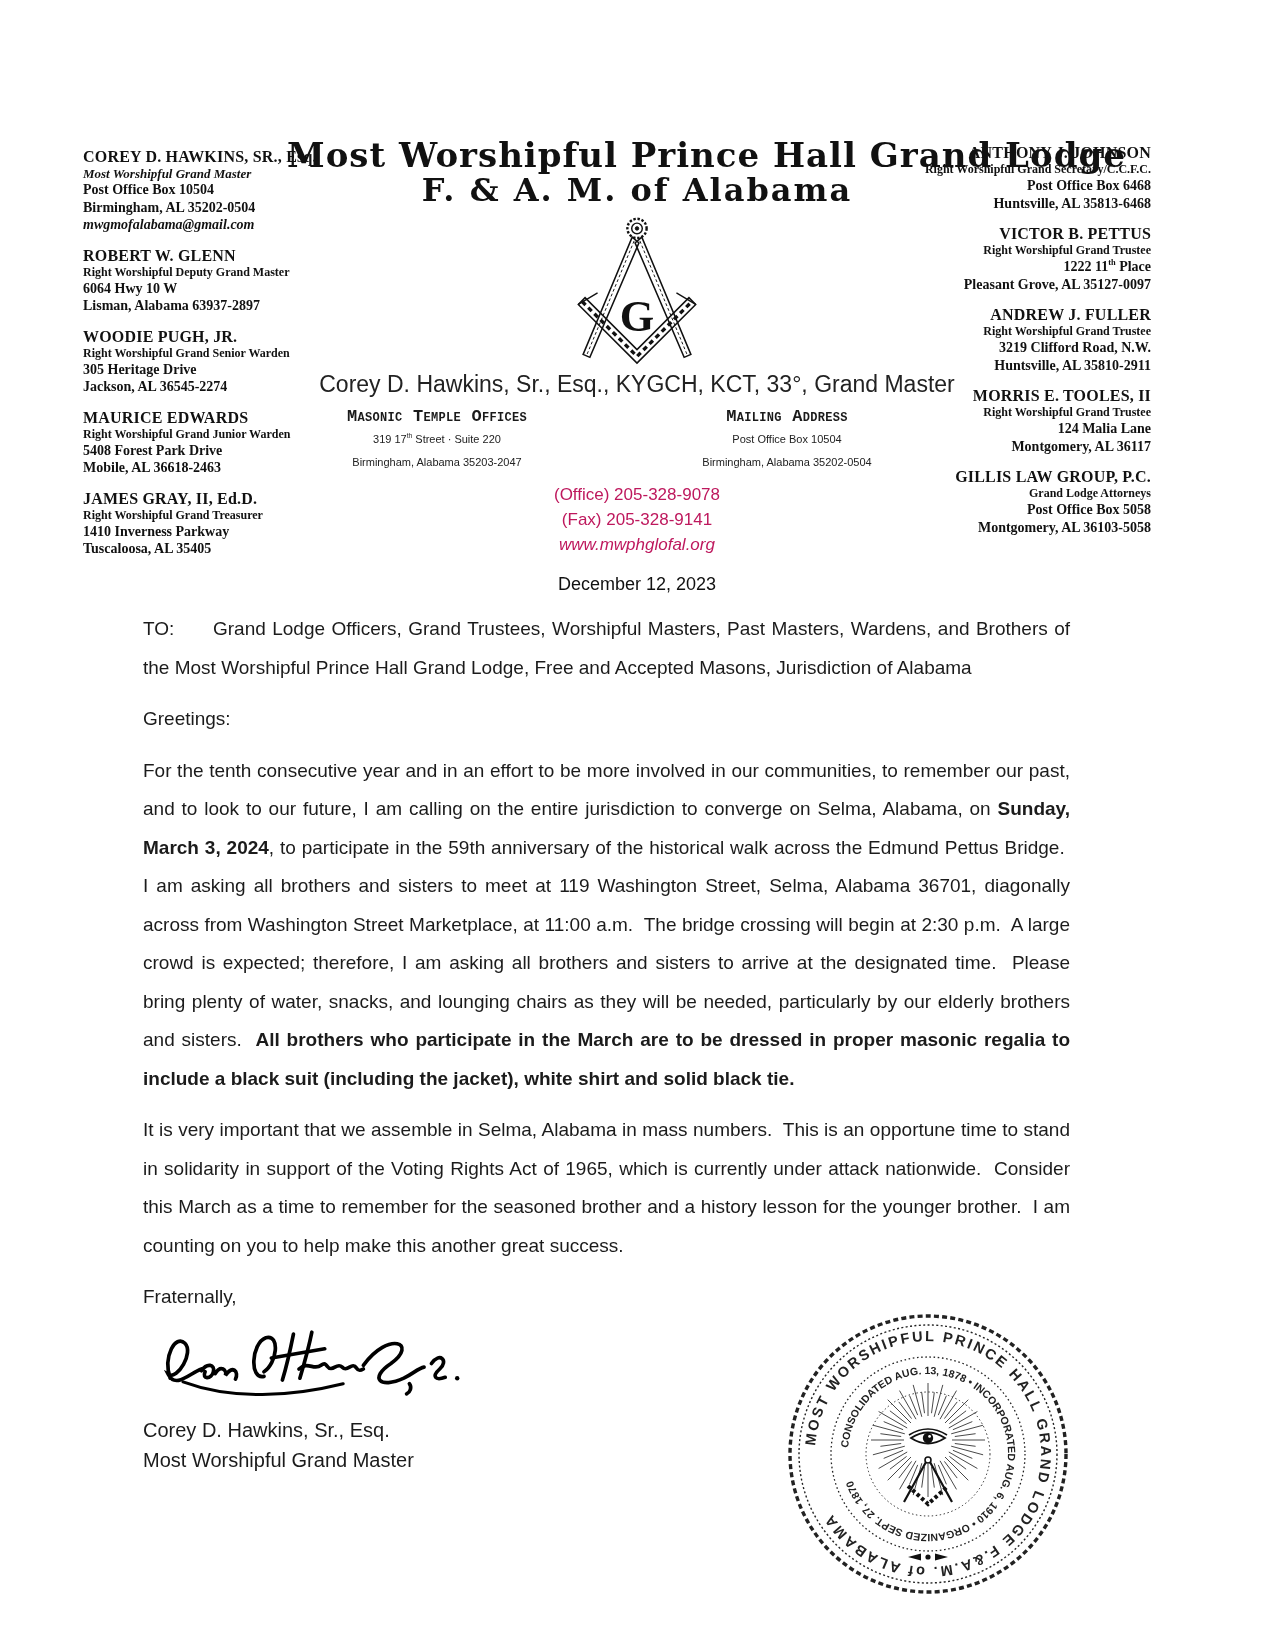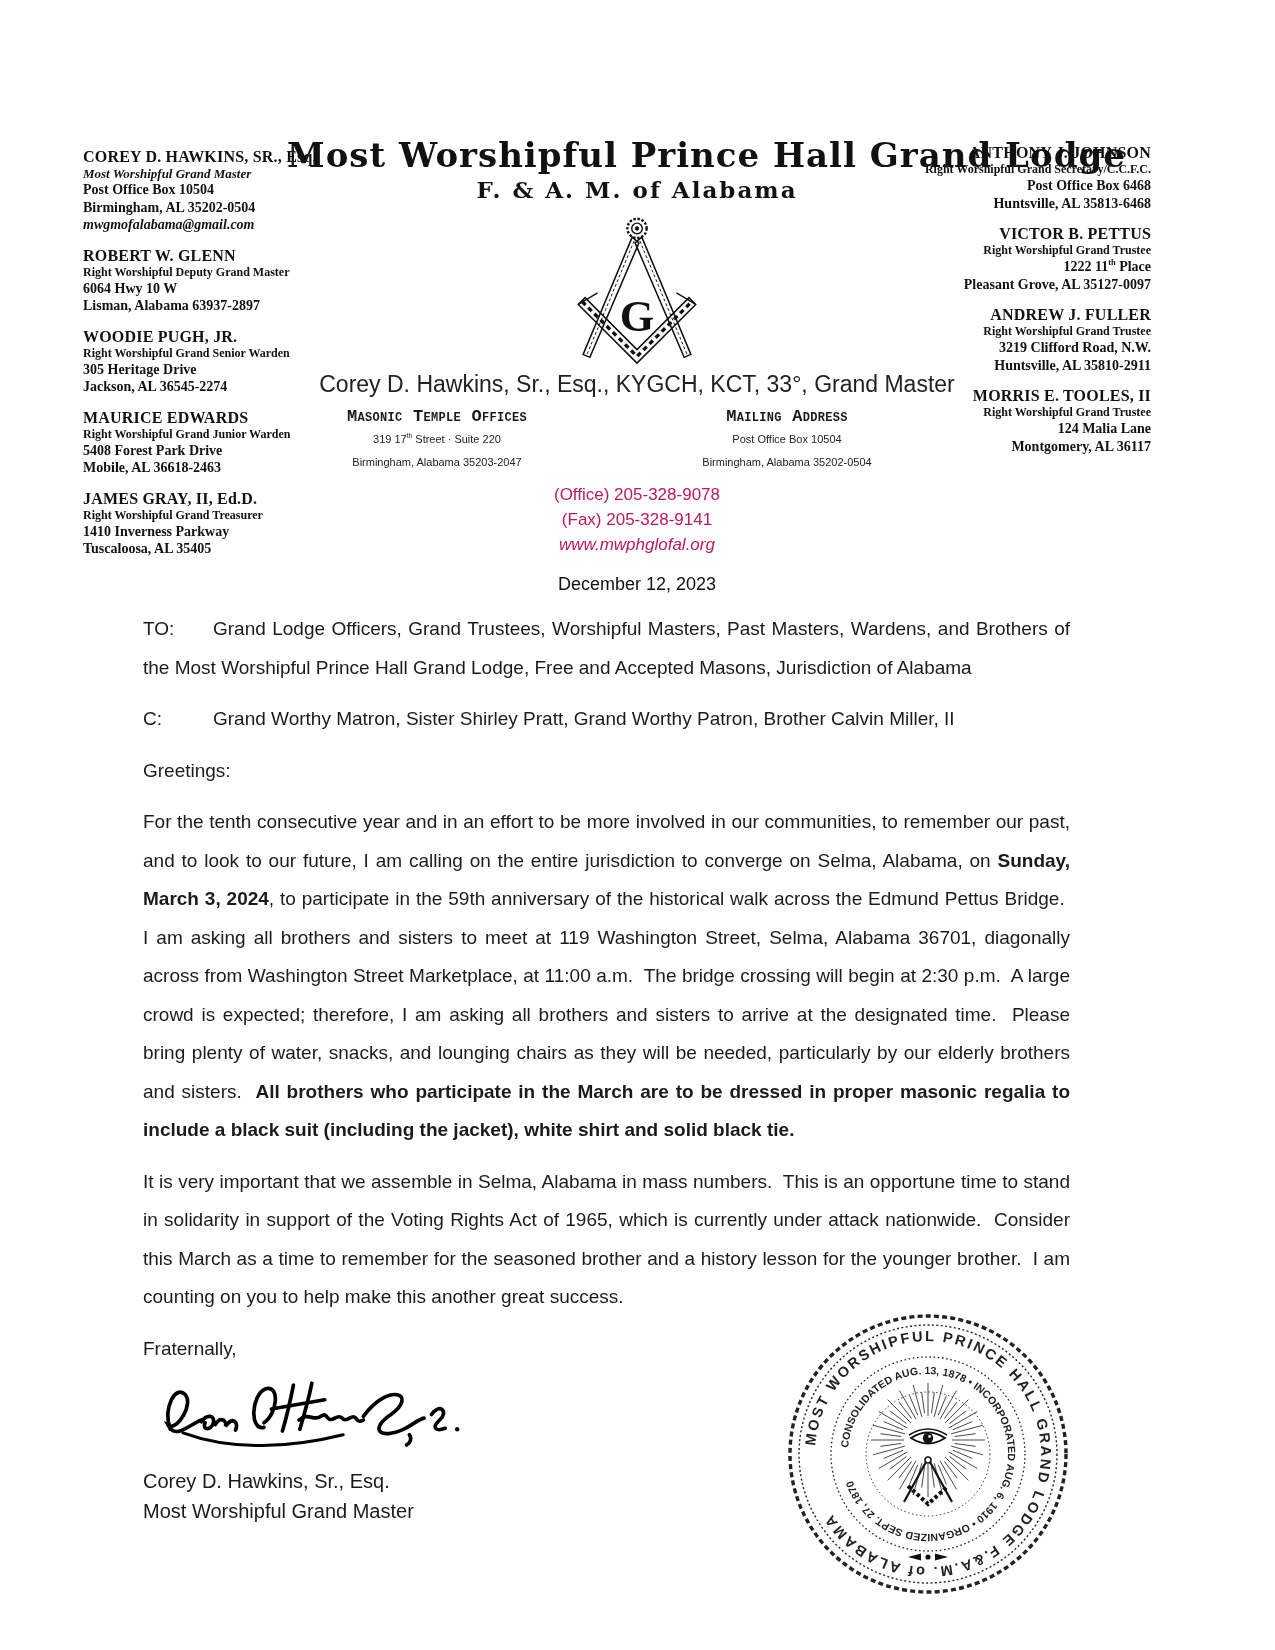--- a/index.html
+++ b/index.html
@@ -25,21 +25,21 @@
   sup { font-size:60%; vertical-align:super; line-height:0; }
 
   
   .center-col { position:absolute; left:287px; top:138px; width:700px; text-align:center; }
   .lodge-title-1 {
     font-family:"DejaVu Serif", serif; font-weight:bold;
     font-size:34px; line-height:34px; letter-spacing:1px; white-space:nowrap;
   }
   .lodge-title-2 {
     font-family:"DejaVu Serif", serif; font-weight:bold;
-    font-size:23px; line-height:32px; letter-spacing:2px; margin-top:2px;
+    font-size:32px; line-height:32px; letter-spacing:2px; margin-top:2px;
   }
   .emblem-wrap { margin:8px auto 4px auto; width:150px; height:152px; }
   .gm-line { font-family:Liberation Sans, sans-serif; font-size:23px; line-height:28px; color:#222; white-space:nowrap; }
   .addr-row { display:flex; margin-top:8px; }
   .addr-left  { width:300px; text-align:center; }
   .addr-right { flex:1; text-align:center; }
   .addr-head {
     font-family:Liberation Mono, monospace; font-weight:bold; font-size:17px; line-height:22px;
     font-variant: small-caps; letter-spacing:.3px; color:#1a1a1a;
   }
@@ -123,20 +123,26 @@
         <div class="o-title">Right Worshipful Grand Trustee</div>
         <div class="o-line">3219 Clifford Road, N.W.</div>
         <div class="o-line">Huntsville, AL 35810-2911</div>
       </div>
       <div class="officer">
         <div class="o-name">MORRIS E. TOOLES, II</div>
         <div class="o-title">Right Worshipful Grand Trustee</div>
         <div class="o-line">124 Malia Lane</div>
         <div class="o-line">Montgomery, AL 36117</div>
       </div>
+      <div class="officer">
+        <div class="o-name">GILLIS LAW GROUP, P.C.</div>
+        <div class="o-title">Grand Lodge Attorneys</div>
+        <div class="o-line">Post Office Box 5058</div>
+        <div class="o-line">Montgomery, AL 36103-5058</div>
+      </div>
     </div>
 
   <div class="center-col">
     <div class="lodge-title-1">Most Worshipful Prince Hall Grand Lodge</div>
     <div class="lodge-title-2">F. &amp; A. M. of Alabama</div>
 
     <div class="emblem-wrap">
       <svg width="150" height="152" viewBox="0 0 150 158" xmlns="http://www.w3.org/2000/svg">
         <g fill="none" stroke="#111">
 
@@ -178,21 +184,20 @@
       <div class="contact-line">(Fax) 205-328-9141</div>
       <div class="contact-line web">www.mwphglofal.org</div>
     </div>
 
     <div class="date-line">December 12, 2023</div>
   </div>
 
   <div class="body-block">
     <p><span class="lbl">TO:</span><span>Grand Lodge Officers, Grand Trustees, Worshipful Masters, Past Masters, Wardens, and Brothers of the Most Worshipful Prince Hall Grand Lodge, Free and Accepted Masons, Jurisdiction of Alabama</span></p>
 
-    <p><span class="lbl">C:</span><span>Grand Worthy Matron, Sister Shirley Pratt, Grand Worthy Patron, Brother Calvin Miller, II</span></p>
 
     <p>Greetings:</p>
 
     <p><span>For the tenth consecutive year and in an effort to be more involved in our communities, to remember our past, and to look to our future, I am calling on the entire jurisdiction to converge on Selma, Alabama, on </span><span class="b">Sunday, March 3, 2024</span><span>, to participate in the 59th anniversary of the historical walk across the Edmund Pettus Bridge.&nbsp; I am asking all brothers and sisters to meet at 119 Washington Street, Selma, Alabama 36701, diagonally across from Washington Street Marketplace, at 11:00 a.m.&nbsp; The bridge crossing will begin at 2:30 p.m.&nbsp; A large crowd is expected; therefore, I am asking all brothers and sisters to arrive at the designated time.&nbsp; Please bring plenty of water, snacks, and lounging chairs as they will be needed, particularly by our elderly brothers and sisters.&nbsp; </span><span class="b">All brothers who participate in the March are to be dressed in proper masonic regalia to include a black suit (including the jacket), white shirt and solid black tie.</span></p>
 
     <p>It is very important that we assemble in Selma, Alabama in mass numbers.&nbsp; This is an opportune time to stand in solidarity in support of the Voting Rights Act of 1965, which is currently under attack nationwide.&nbsp; Consider this March as a time to remember for the seasoned brother and a history lesson for the younger brother.&nbsp; I am counting on you to help make this another great success.</p>
 
     <div class="closing-block">
       <div>Fraternally,</div>
       <div class="sig-wrap">

